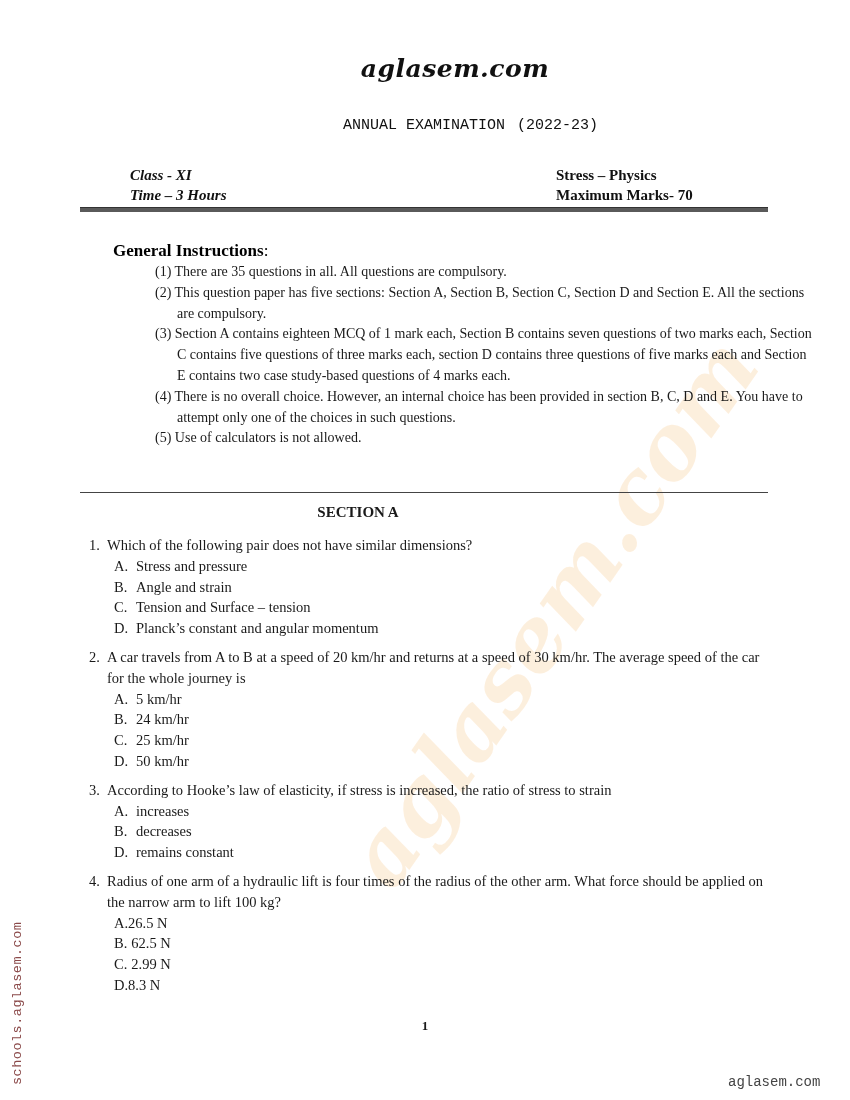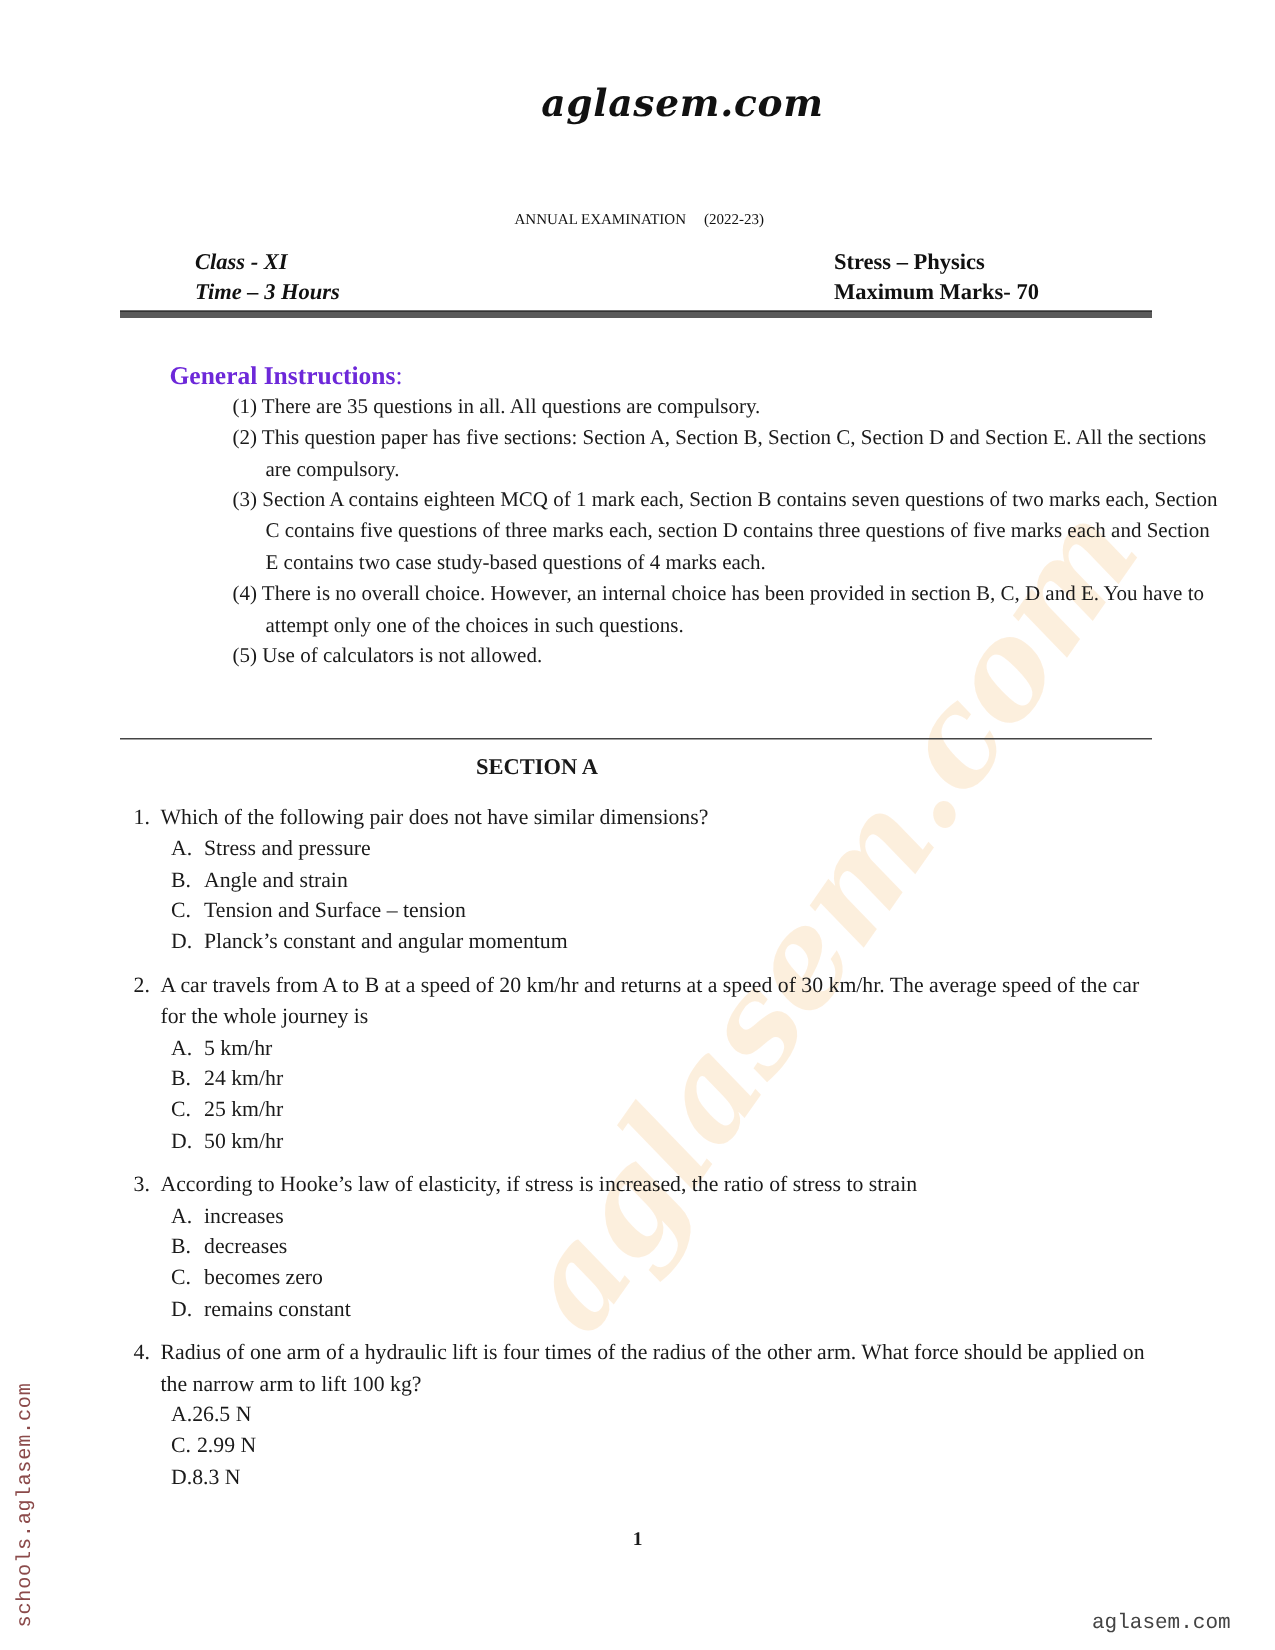--- a/index.html
+++ b/index.html
@@ -8,31 +8,31 @@
       font-family: "DejaVu Serif", "Liberation Serif", serif;
       color: #1a1a1a;
     }
     .logo {
       position: absolute; left: 0; width: 850px; top: 54px; text-align: center;
       font-family: "DejaVu Serif", serif; font-style: italic; font-weight: bold;
       font-size: 25px; color: #111; letter-spacing: 0.5px; margin-left: 30px;
     }
     .exam-title {
       position: absolute; left: 343px; top: 117px;
-      font-family: Liberation Serif, serif; font-size: 10px; color: #111; margin-top: 24px;
+      font-family: Liberation Mono, monospace; font-size: 15px; color: #111;
     }
     .exam-title .year { margin-left: 12px; }
     .meta { position: absolute; font-family: "Liberation Serif", serif; font-weight: bold; font-size: 15px; line-height: 20px; color: #111; }
     .meta.left { left: 130px; top: 165px; font-style: italic; }
     .meta.right { left: 556px; top: 165px; }
     .rule-thick { position: absolute; left: 80px; width: 688px; top: 207px; height: 4px; background: #5a5a5a; border-top: 1px solid #333; }
     .rule-thin { position: absolute; left: 80px; width: 688px; top: 492px; height: 1px; background: #444; }
     .gi-heading {
       position: absolute; left: 113px; top: 241px;
-      font-family: "Liberation Serif", serif; font-size: 17px; color: #6d28d9;
+      font-family: "Liberation Serif", serif; font-size: 17px; color: #000000;
     }
     .gi-heading b { font-weight: bold; }
     .instructions { position: absolute; left: 107px; top: 262px; width: 660px; font-size: 14px; line-height: 20.8px; font-family: "Liberation Serif", serif; margin-left: 48px; }
     .instr { padding-left: 22px; text-indent: -22px; }
     .section-title {
       position: absolute; left: 0; width: 716px; top: 504px; text-align: center;
       font-family: "Liberation Serif", serif; font-weight: bold; font-size: 15px;
     }
     .questions { position: absolute; left: 89px; top: 535px; width: 680px; font-family: "Liberation Serif", serif; font-size: 14.5px; line-height: 20.8px; }
     .question { margin-bottom: 8px; }
@@ -105,27 +105,27 @@
     <div class="opt"><span class="lab">A.</span><span>5  km/hr</span></div>
     <div class="opt"><span class="lab">B.</span><span>24  km/hr</span></div>
     <div class="opt"><span class="lab">C.</span><span>25  km/hr</span></div>
     <div class="opt"><span class="lab">D.</span><span>50  km/hr</span></div>
   </div>
 
   <div class="question">
     <div class="q-line"><span class="q-num">3.</span><span>According to Hooke’s law of elasticity, if stress is increased, the ratio of stress to strain</span></div>
     <div class="opt"><span class="lab">A.</span><span>increases</span></div>
     <div class="opt"><span class="lab">B.</span><span>decreases</span></div>
-    <div class="opt"><span class="lab">C.</span><span>becomes zero</span></div>
     <div class="opt"><span class="lab">D.</span><span>remains constant</span></div>
   </div>
 
   <div class="question">
     <div class="q-line"><span class="q-num">4.</span><span>Radius of one arm of a hydraulic lift is four times of the radius of the other arm. What force should be applied on the narrow arm to lift 100 kg?</span></div>
     <div class="opt"><span class="lab" style="width:auto">A.</span><span>26.5 N</span></div>
+    <div class="opt"><span class="lab" style="width:auto;margin-right:4px">B.</span><span>62.5 N</span></div>
     <div class="opt"><span class="lab" style="width:auto;margin-right:4px">C.</span><span>2.99 N</span></div>
     <div class="opt"><span class="lab" style="width:auto">D.</span><span>8.3 N</span></div>
   </div>
 </div>
 
 <div class="page-num">1</div>
 
 <div class="side-mark">schools.aglasem.com</div>
 <div class="footer-mark">aglasem.com</div>
 

